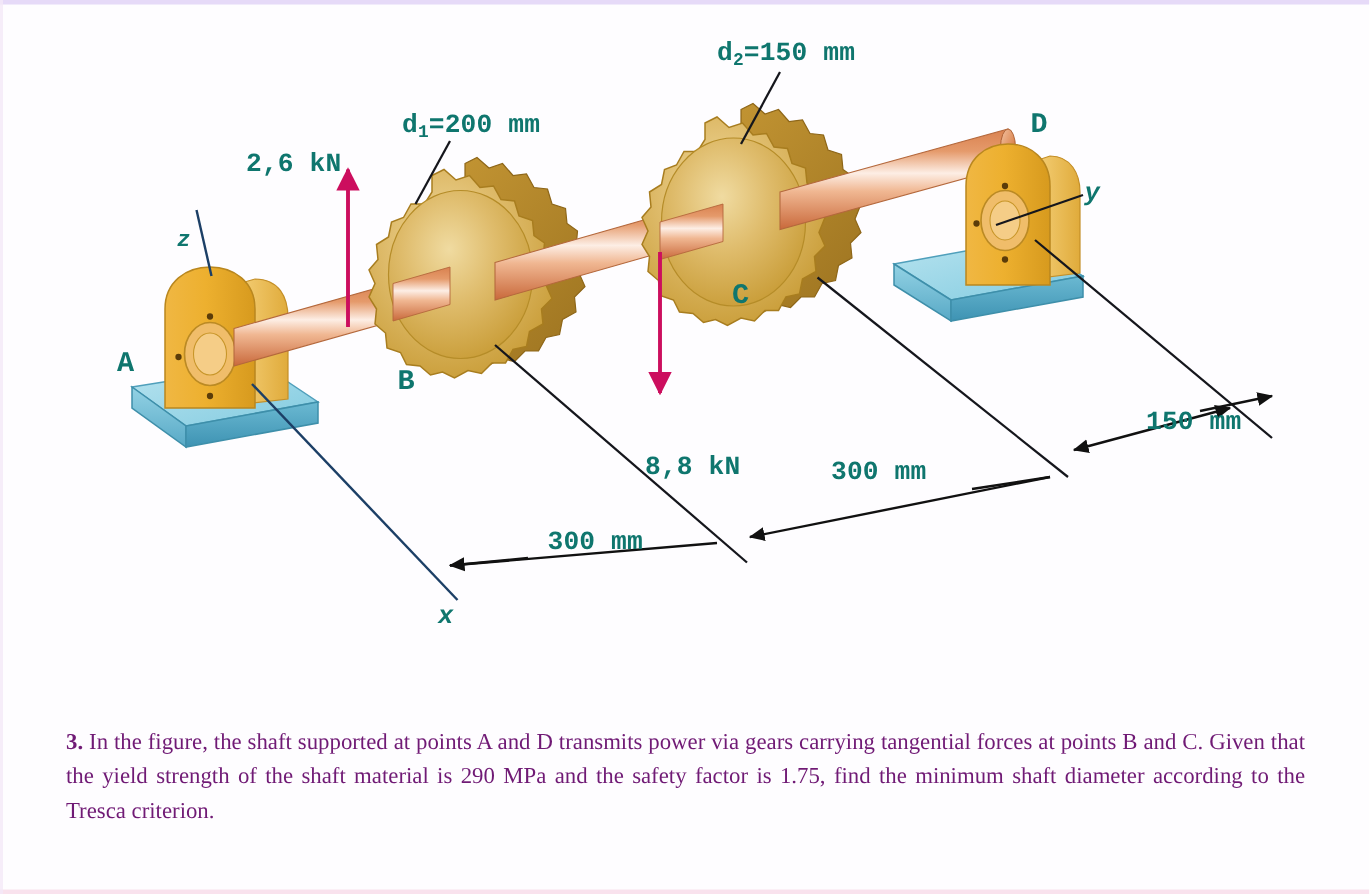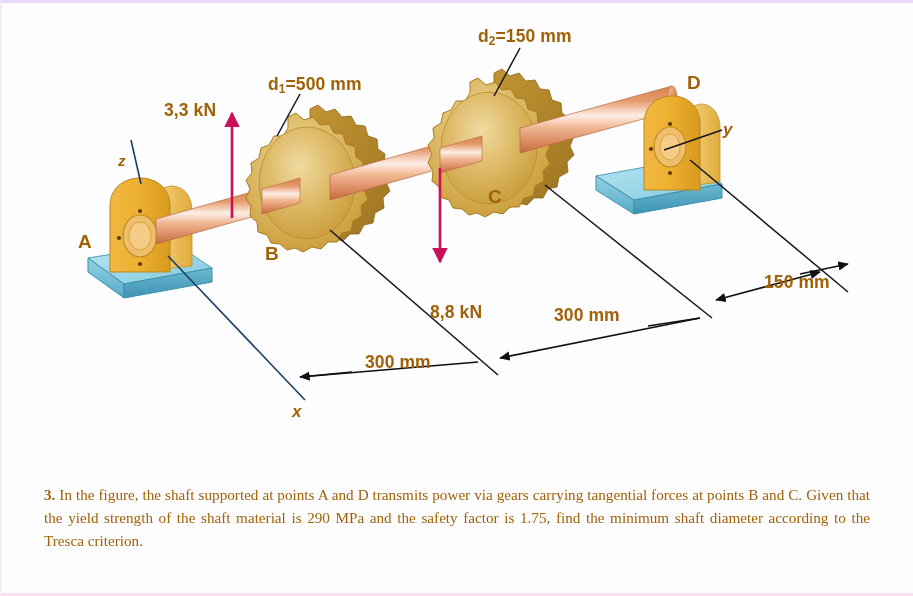--- a/index.html
+++ b/index.html
@@ -41,22 +41,22 @@
     position: absolute;
     left: 0; top: 0;
     width: 913px;
     height: 450px;
   }
   #figure svg { display: block; }
 
   
   .fig-label {
     position: absolute;
-    font-family: Liberation Sans, sans-serif;
-    color: #a16207;
+    font-family: Liberation Mono, monospace;
+    color: #0f766e;
     white-space: nowrap;
     letter-spacing: .1px;
   }
   .lbl-bold { font-weight: 700; }
 
   .sub { font-size: .68em; vertical-align: -0.28em; }
 
   #lbl-d1   { left: 268px; top: 74px;  font-size: 17.5px; font-weight: 700; }
   #lbl-d2   { left: 478px; top: 26px;  font-size: 17.5px; font-weight: 700; }
   #lbl-f1   { left: 164px; top: 100px; font-size: 17.5px; font-weight: 700; }
@@ -74,21 +74,21 @@
 
   
   #problem {
     position: absolute;
     left: 44px;
     top: 468px;
     width: 826px;
     font-family: "Liberation Serif", "DejaVu Serif", serif;
     font-size: 15.2px;
     line-height: 1.52;
-    color: #a16207;
+    color: #701a75;
     text-align: justify;
     text-justify: inter-word;
   }
   #problem .qnum { font-weight: 700; }
 </style>
 </head>
 <body>
 
 <div id="page">
 
@@ -289,25 +289,25 @@
         <line x1="700" y1="318" x2="500" y2="358" stroke="#111111" stroke-width="1.6" marker-end="url(#arrBlk)"></line>
         <line x1="700" y1="318" x2="648" y2="326" stroke="#111111" stroke-width="1.6"></line>
       </g>
 
       <g>
         <line x1="820" y1="272" x2="716" y2="300" stroke="#111111" stroke-width="1.6" marker-start="url(#arrBlk)" marker-end="url(#arrBlk)"></line>
         <line x1="800" y1="274" x2="848" y2="264" stroke="#111111" stroke-width="1.6" marker-end="url(#arrBlk)"></line>
       </g>
     </svg>
 
-    <div class="fig-label lbl-bold" id="lbl-d1"><span>d</span><span class="sub">1</span><span>=500 mm</span></div>
+    <div class="fig-label lbl-bold" id="lbl-d1"><span>d</span><span class="sub">1</span><span>=200 mm</span></div>
 
     <div class="fig-label lbl-bold" id="lbl-d2"><span>d</span><span class="sub">2</span><span>=150 mm</span></div>
 
-    <div class="fig-label" id="lbl-f1">3,3 kN</div>
+    <div class="fig-label" id="lbl-f1">2,6 kN</div>
     <div class="fig-label" id="lbl-f2">8,8 kN</div>
 
     <div class="fig-label" id="lbl-A">A</div>
     <div class="fig-label" id="lbl-B">B</div>
     <div class="fig-label" id="lbl-C">C</div>
     <div class="fig-label" id="lbl-D">D</div>
 
     <div class="fig-label" id="lbl-x">x</div>
     <div class="fig-label" id="lbl-y">y</div>
     <div class="fig-label" id="lbl-z">z</div>

